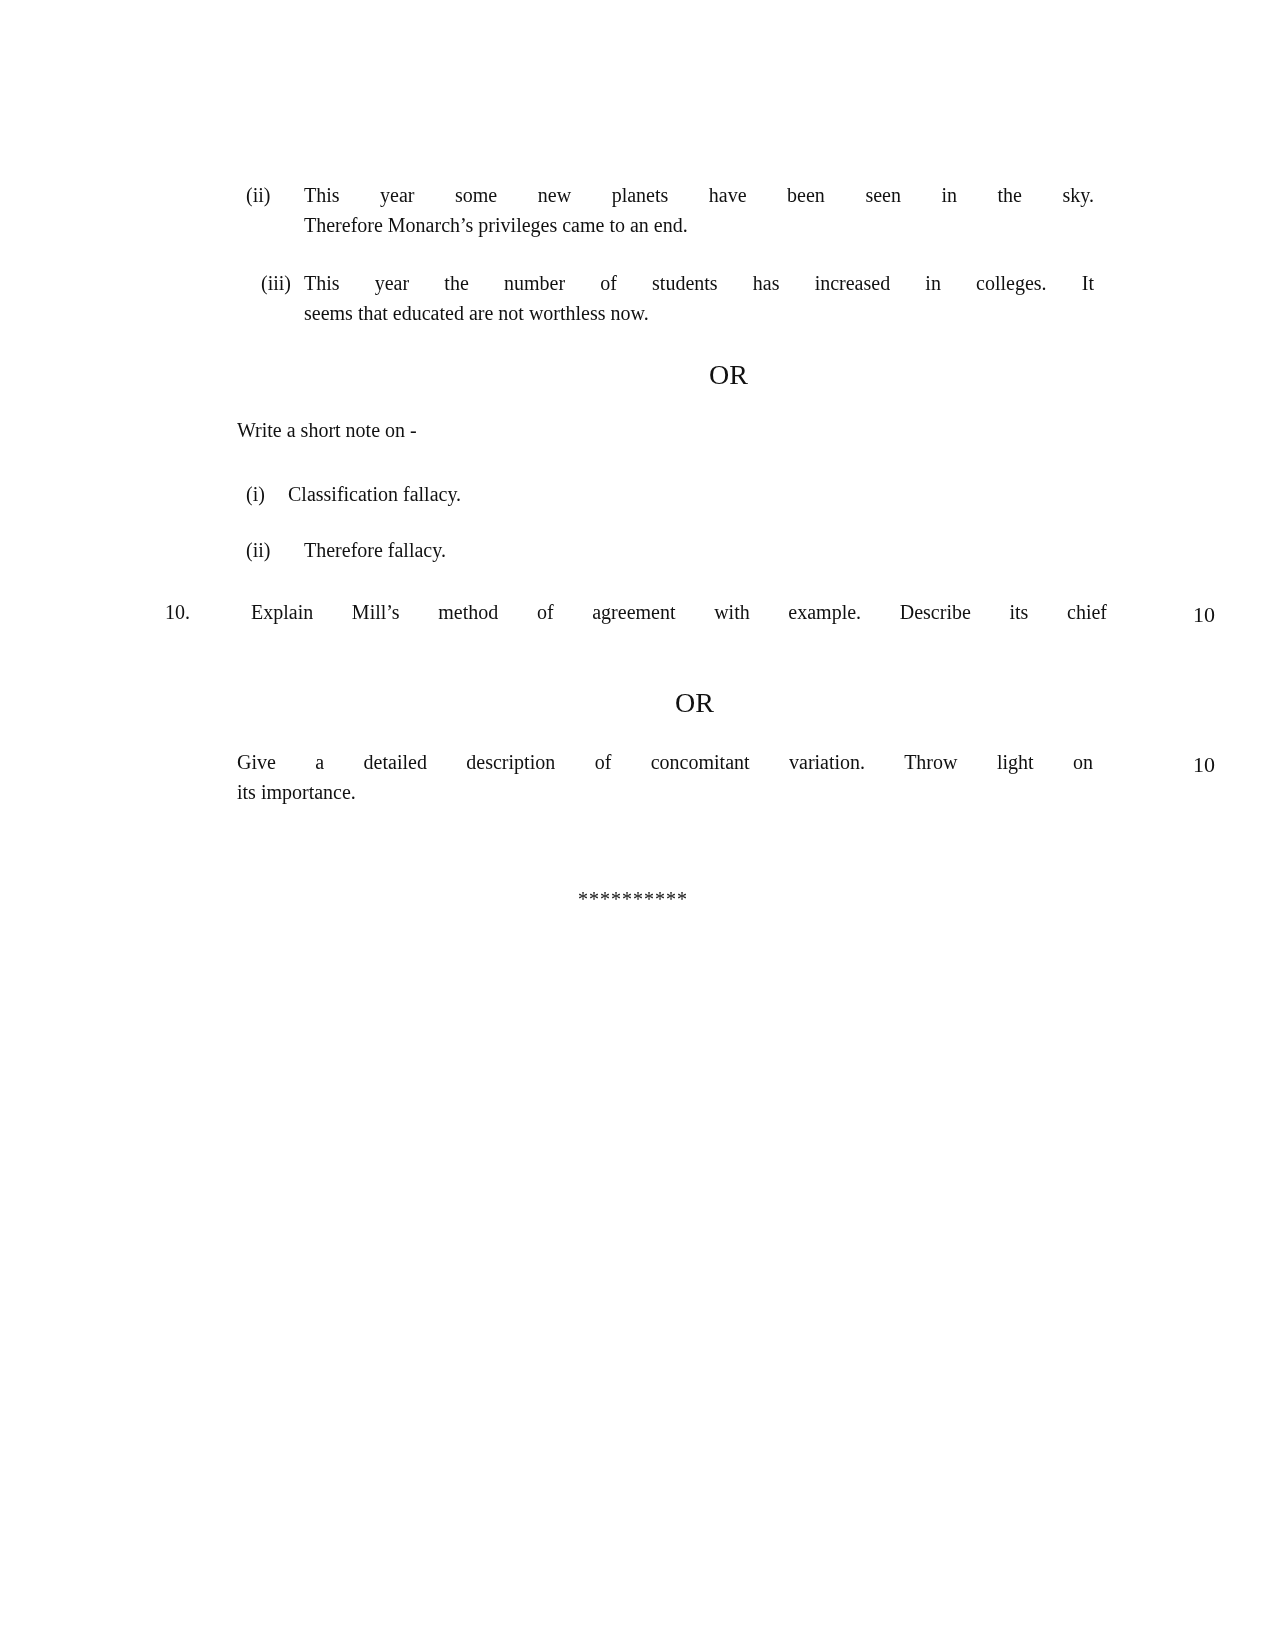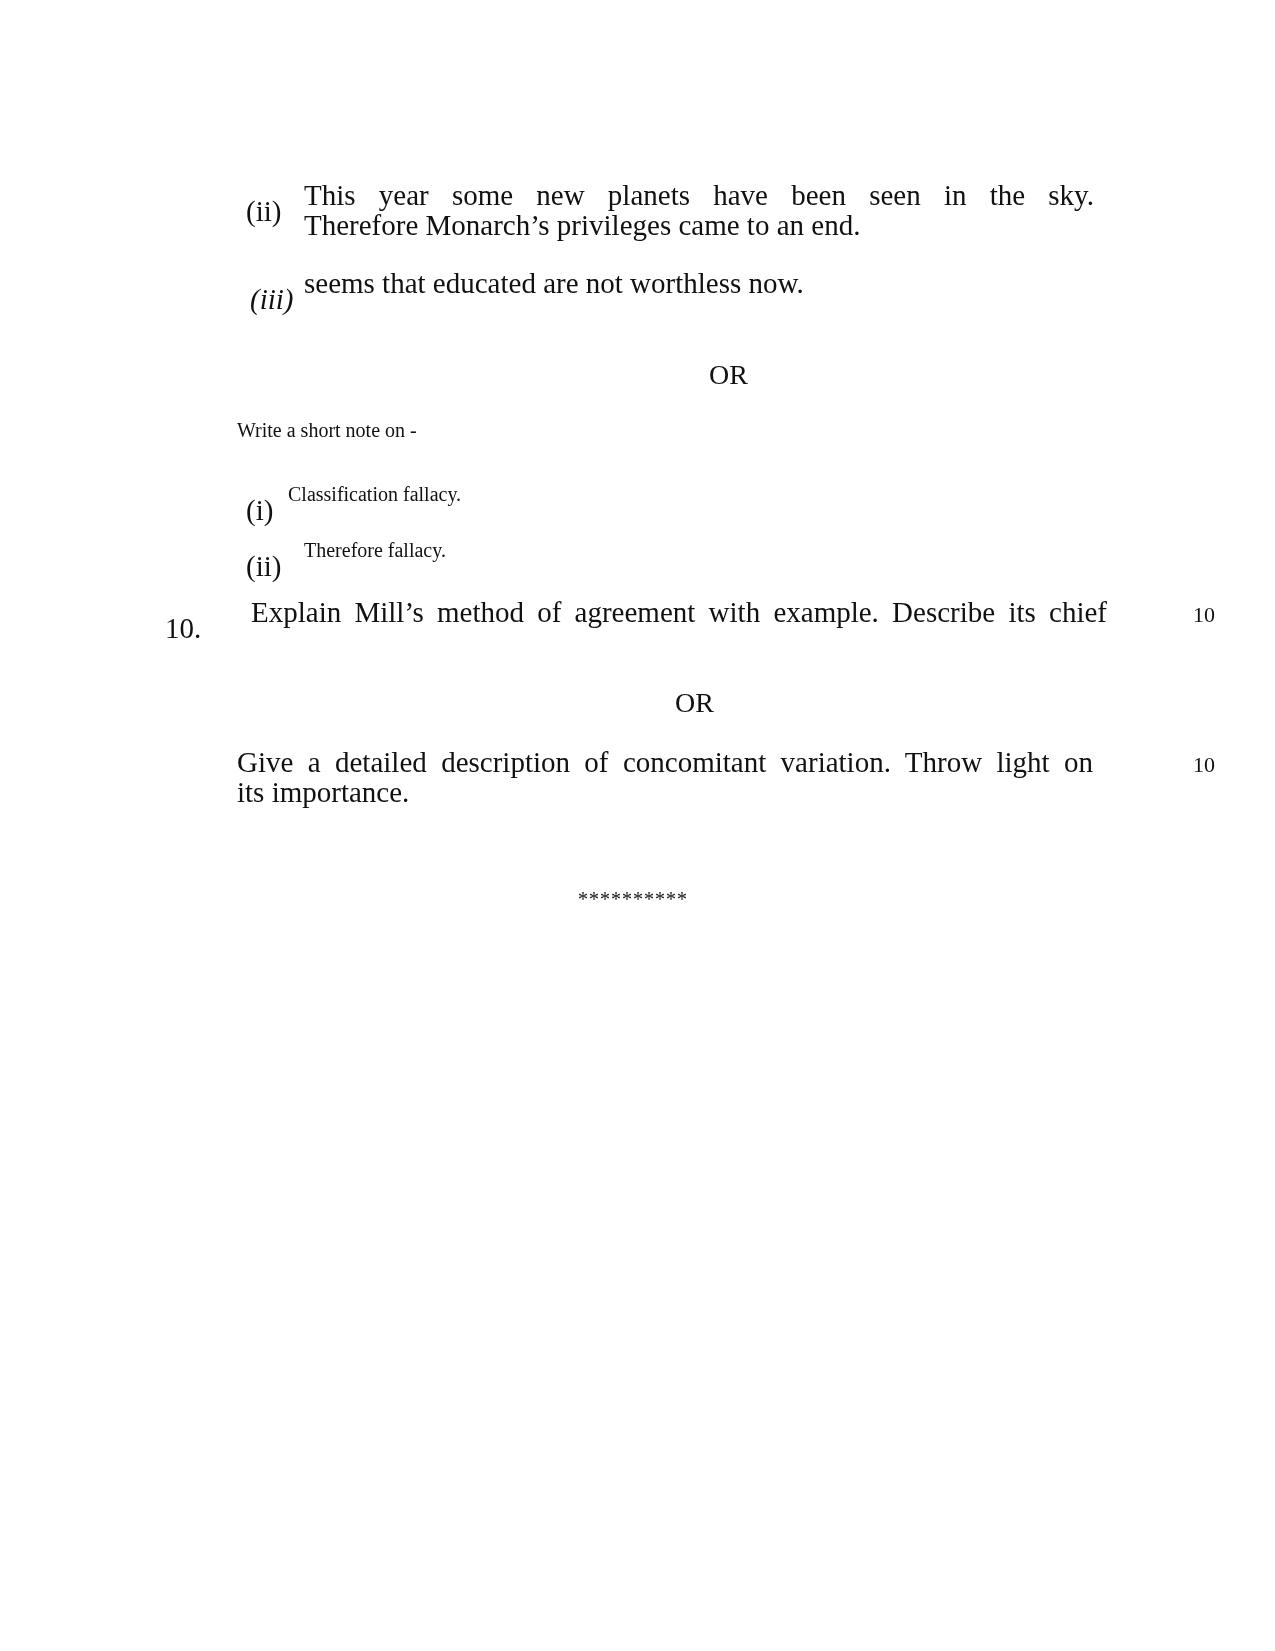--- a/index.html
+++ b/index.html
@@ -2,39 +2,40 @@
 <html><head>
   <meta charset="utf-8">
   <style>
     html, body { margin: 0; padding: 0; background: #ffffff; }
     body {
       width: 1275px; height: 1651px; position: relative; overflow: hidden;
       font-family: "Liberation Serif", "DejaVu Serif", serif;
       color: #111111;
     }
     .blk { position: absolute; font-size: 20px; line-height: 30px; }
-    .label { position: absolute; font-size: 29px; line-height: 30px; margin-top: 16px; }
-    .para { position: absolute; font-size: 29px; line-height: 30px; text-align: justify; text-align-last: left; }
+    .label { position: absolute; font-size: 20px; line-height: 30px; }
+    .para { position: absolute; font-size: 20px; line-height: 30px; text-align: justify; text-align-last: left; }
     .line { display: block; white-space: nowrap; }
     .justify { display: block; text-align: justify; text-align-last: justify; white-space: normal; }
     .center { position: absolute; font-size: 28px; line-height: 30px; text-align: right; }
     .marks { position: absolute; font-size: 22px; line-height: 30px; }
     .stars { position: absolute; font-size: 20px; line-height: 24px; letter-spacing: 1px; }
   </style>
 </head>
 <body>
 
 <div class="label" style="left:246px; top:180px;">(ii)</div>
 <div class="para" style="left:304px; top:180px; width:790px;">
   <span class="justify">This year some new planets have been seen in the sky.</span>
   <span class="line">Therefore Monarch’s privileges came to an end.</span>
 </div>
 
-<div class="label" style="left:250px; top:268px;font-style:italic;">(iii)</div>
+<div class="label" style="left:261px; top:268px;">(iii)</div>
 <div class="para" style="left:304px; top:268px; width:790px;">
+  <span class="justify">This year the number of students has increased in colleges. It</span>
   <span class="line">seems that educated are not worthless now.</span>
 </div>
 
 <div class="center" style="left:648px; width:100px; top:360px;">OR</div>
 
 <div class="blk" style="left:237px; top:415px;">Write a short note on -</div>
 
 <div class="label" style="left:246px; top:479px;">(i)</div>
 <div class="blk" style="left:288px; top:479px;">Classification fallacy.</div>
 

